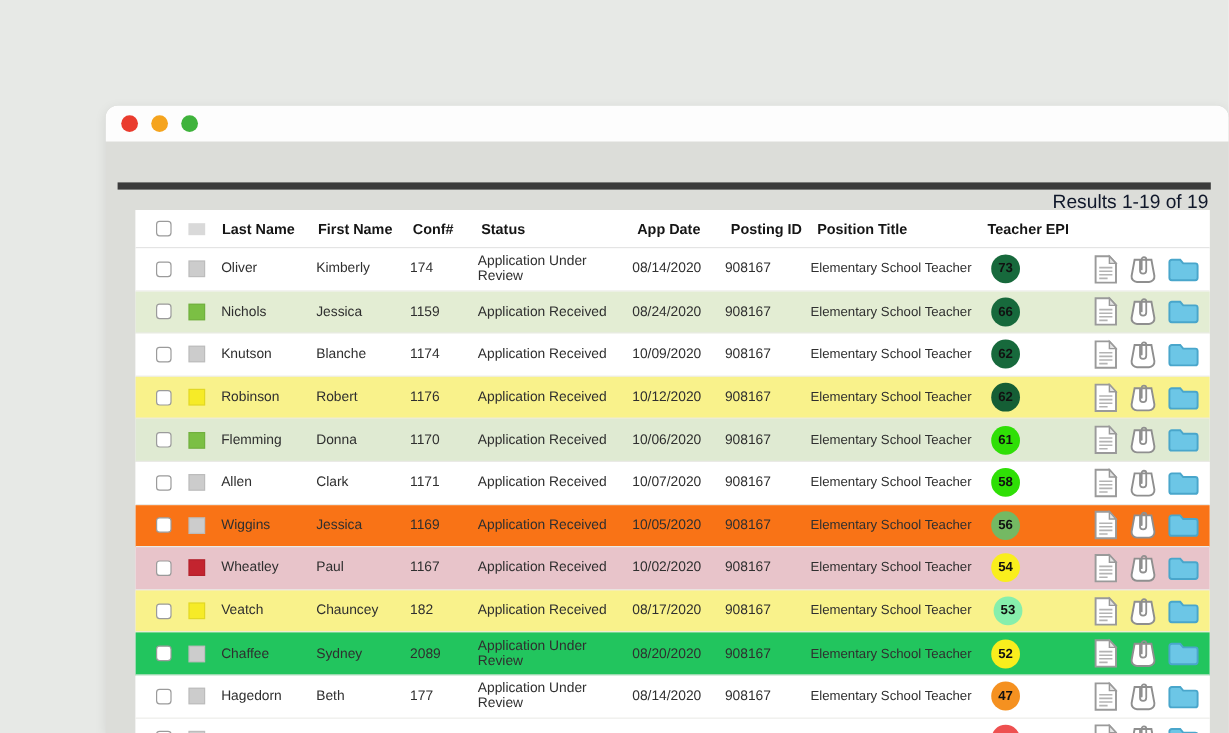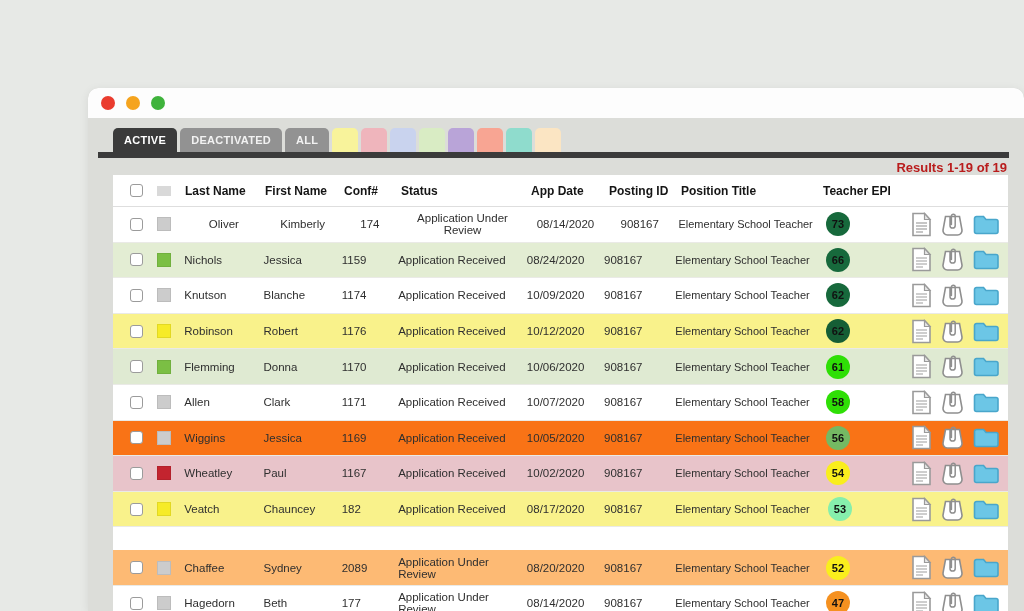--- a/index.html
+++ b/index.html
@@ -23,21 +23,21 @@
   .colortab { width:26px; height:24px; border-radius:5px 5px 0 0; }
 
   .darkbar { position:absolute; left:10px; top:64px; width:911px; height:6px; background:#3b3b3b; }
 
   .viewctl { position:absolute; top:35px; left:600px; display:flex; align-items:center; gap:10px; }
   .viewlabel { font-size:12px; color:#3c3c3c; }
   .viewselect { width:257px; height:25px; background:#fff; border:2px solid #212121;
                 display:flex; align-items:center; justify-content:space-between;
                 padding:0 9px; font-size:13px; font-weight:bold; color:#1c1c1c; }
 
-  .results { position:absolute; top:72px; right:17px; font-size:13px; color:#b91c1c;font-weight:bold; }
+  .results { position:absolute; top:72px; right:17px; font-size:16px; color:#0f172a; }
 
   .table { position:absolute; left:25px; top:87px; width:895px; background:#fff; }
   .hrow { display:flex; align-items:center; height:32px; border-bottom:1px solid #dedede;
           font-size:12px; font-weight:bold; color:#151515; background:#fff; }
   .row  { display:flex; align-items:center; height:35.6px; font-size:11.5px; color:#2f2f2f;
           border-bottom:1px solid #eaeae6; }
 
   .c-check{width:44px; display:flex;} .c-swatch{width:28px; display:flex;}
   .c-last{width:80px;} .c-first{width:79px;} .c-conf{width:57px;} .c-status{width:130px;}
   .c-date{width:78px;} .c-post{width:72px;} .c-pos{width:142px; font-size:11px;}
@@ -57,35 +57,20 @@
 <body>
 
 <div class="window">
 
   <div class="titlebar">
     <span class="traffic" style="background: rgb(234, 60, 46);"></span>
     <span class="traffic" style="background: rgb(245, 164, 30);"></span>
     <span class="traffic" style="background: rgb(63, 179, 60);"></span>
   </div>
 
-  <div class="tabsbar">
-    <div class="tab active">ACTIVE</div>
-    <div class="tab inactive">DEACTIVATED</div>
-    <div class="tab inactive">ALL</div>
-    <div id="colortabs" style="display:flex; gap:3px;">
-        <div class="colortab" style="background: rgb(248, 243, 155);"></div>
-        <div class="colortab" style="background: rgb(239, 181, 188);"></div>
-        <div class="colortab" style="background: rgb(201, 211, 238);"></div>
-        <div class="colortab" style="background: rgb(217, 236, 196);"></div>
-        <div class="colortab" style="background: rgb(185, 164, 216);"></div>
-        <div class="colortab" style="background: rgb(248, 165, 147);"></div>
-        <div class="colortab" style="background: rgb(143, 220, 205);"></div>
-        <div class="colortab" style="background: rgb(251, 229, 195);"></div>
-      </div>
-  </div>
 
   <div class="darkbar"></div>
 
 
   <div class="results">Results 1-19 of 19</div>
 
   <div class="table">
     <div class="hrow">
       <span class="c-check">
           <span class="checkbox"></span>
@@ -97,21 +82,21 @@
       <span class="c-first">First Name</span>
       <span class="c-conf">Conf#</span>
       <span class="c-status">Status</span>
       <span class="c-date">App Date</span>
       <span class="c-post">Posting ID</span>
       <span class="c-pos" style="font-size:12px;">Position Title</span>
       <span class="c-epi" style="padding-left:0;">Teacher EPI</span>
       <span class="c-icons"></span>
     </div>
     <div id="tbody">
-        <div class="row" style="background: rgb(255, 255, 255); text-align: center;">
+        <div class="row" style="background: rgb(255, 255, 255);">
     <span class="c-check">
             <span class="checkbox"></span>
           </span>
     <span class="c-swatch">
             <span class="swatch" style="background: rgb(204, 204, 204);"></span>
           </span>
     <span class="c-last">Oliver</span>
     <span class="c-first">Kimberly</span>
     <span class="c-conf">174</span>
     <span class="c-status">Application Under Review</span>
@@ -466,21 +451,21 @@
           <path d="M9 5 v8.5 a2.6 2.6 0 0 0 5.2 0 V4.2 a1.9 1.9 0 0 0 -3.8 0 v8.3" fill="none" stroke="#8f8f8f" stroke-width="1.5" stroke-linecap="round"></path>
         </svg>
       </span>
       <span class="icn">
         <svg width="27" height="21" viewBox="0 0 27 21">
           <path d="M1.5 4.5 a2 2 0 0 1 2 -2 h7 l2.5 3 h10 a2 2 0 0 1 2 2 v10 a2 2 0 0 1 -2 2 h-19.5 a2 2 0 0 1 -2 -2 z" fill="#6cc6e6" stroke="#49a6cb" stroke-width="1.6"></path>
         </svg>
       </span>
     </span>
   </div>
-        <div class="row" style="background: #fdba74; margin-top: 23px;">
+        <div class="row" style="background: #22c55e;">
     <span class="c-check">
             <span class="checkbox"></span>
           </span>
     <span class="c-swatch">
             <span class="swatch" style="background: rgb(204, 204, 204);"></span>
           </span>
     <span class="c-last">Chaffee</span>
     <span class="c-first">Sydney</span>
     <span class="c-conf">2089</span>
     <span class="c-status">Application Under Review</span>

